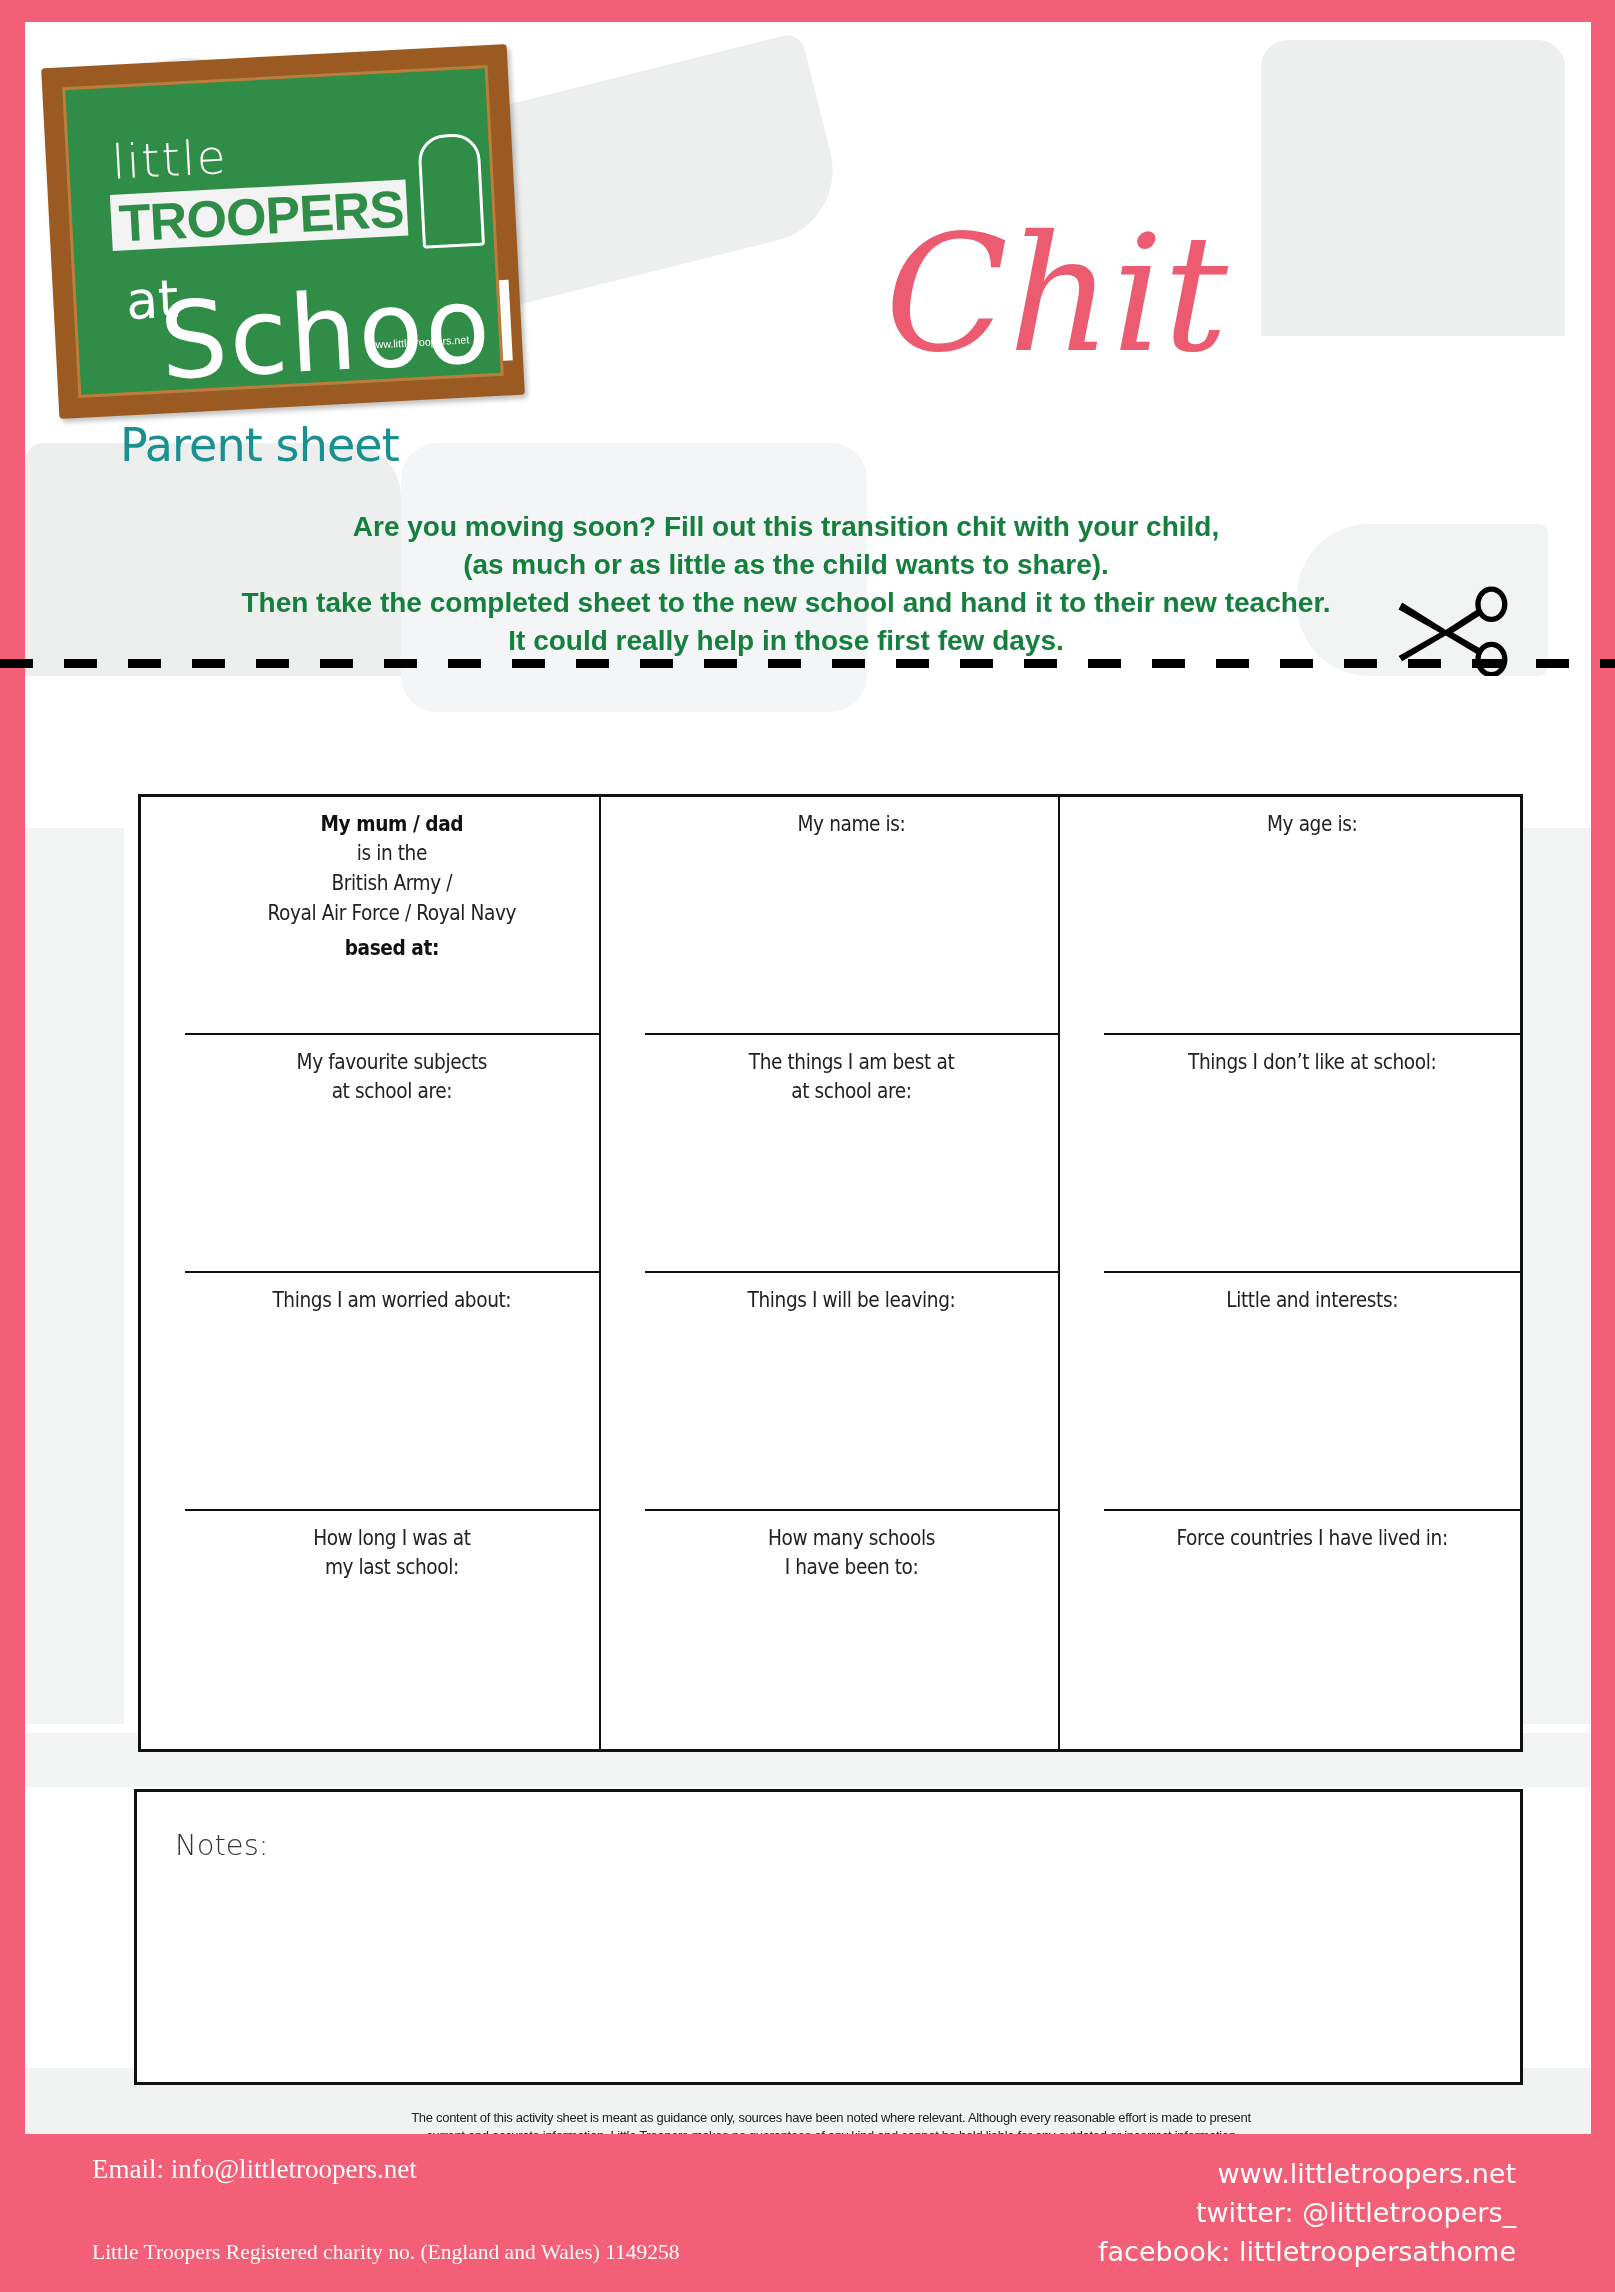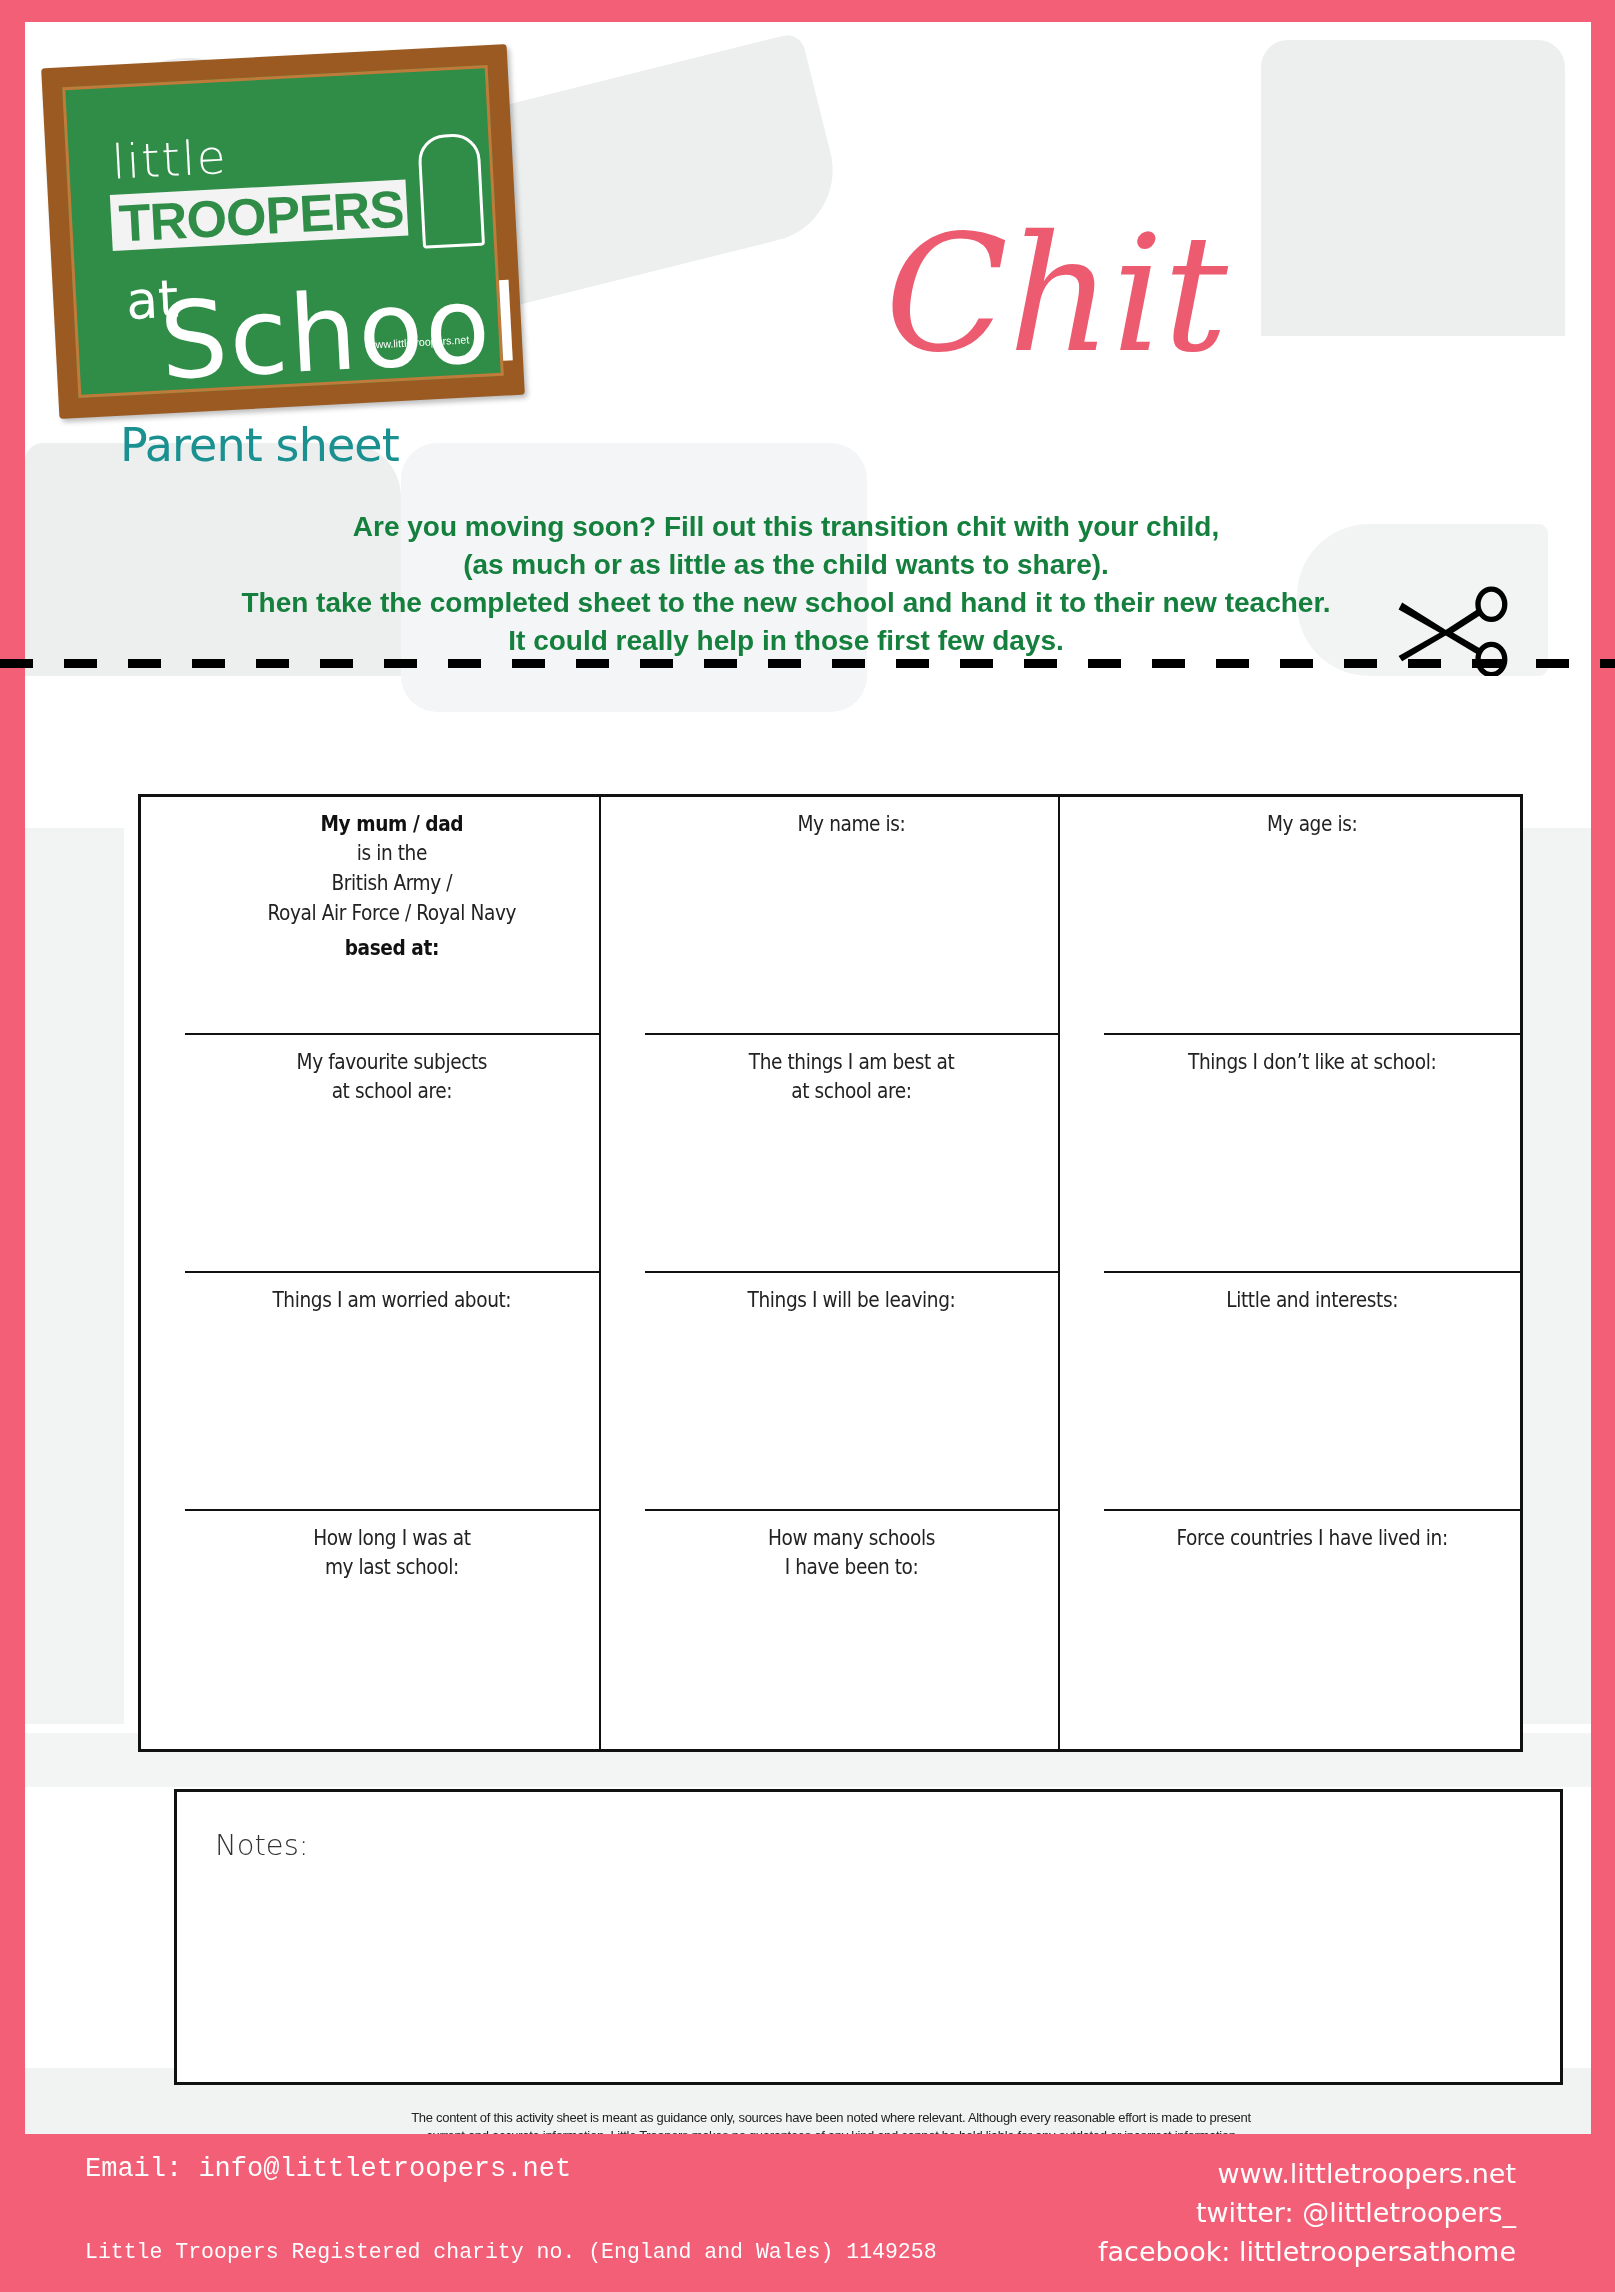--- a/index.html
+++ b/index.html
@@ -101,35 +101,35 @@
     font-family: "DejaVu Sans", sans-serif; font-stretch: condensed; margin-left: 44px;
   }
   .cell:nth-child(3n) { border-right: none; }
   .cell:nth-child(n+10) { border-bottom: none; }
   .cell .b { font-weight: bold; color: #111; }
   .cell .ln { display: block; }
   .cell .gap { display: block; height: 5.4px; }
 
   .notes-box {
     position: absolute; left: 109px; top: 1767px; width: 1389px; height: 296px;
-    border: 3.6px solid #111; box-sizing: border-box; background: #fff; margin-left: 40px;
+    border: 3.6px solid #111; box-sizing: border-box; background: #fff;
   }
   .notes-label {
     position: absolute; left: 38px; top: 36px; color: #333; font-size: 29px;
     font-family: "DejaVu Sans", sans-serif; font-weight: 300;
   }
 
   .disclaimer {
     position: absolute; left: 179px; top: 2087px; width: 1254px; text-align: center;
     font-size: 13px; line-height: 18px; color: #222; letter-spacing: -0.3px;
     font-family: "Liberation Sans", sans-serif;
   }
 
   
-  .footer-left { position: absolute; left: 85px; color: #fff; font-family: Liberation Mono, monospace; }
+  .footer-left { position: absolute; left: 92px; color: #fff; font-family: Liberation Serif, serif; }
   .f-email { top: 2154px; font-size: 27px; }
   .f-charity { top: 2240px; font-size: 21.5px; }
   .footer-right {
     position: absolute; right: 100px; top: 2154px; color: #fff; text-align: right;
     font-family: "DejaVu Sans", sans-serif; font-size: 27px; line-height: 39px;
   }
   .footer-right span { display: block; }
 </style>
 </head>
 <body>

